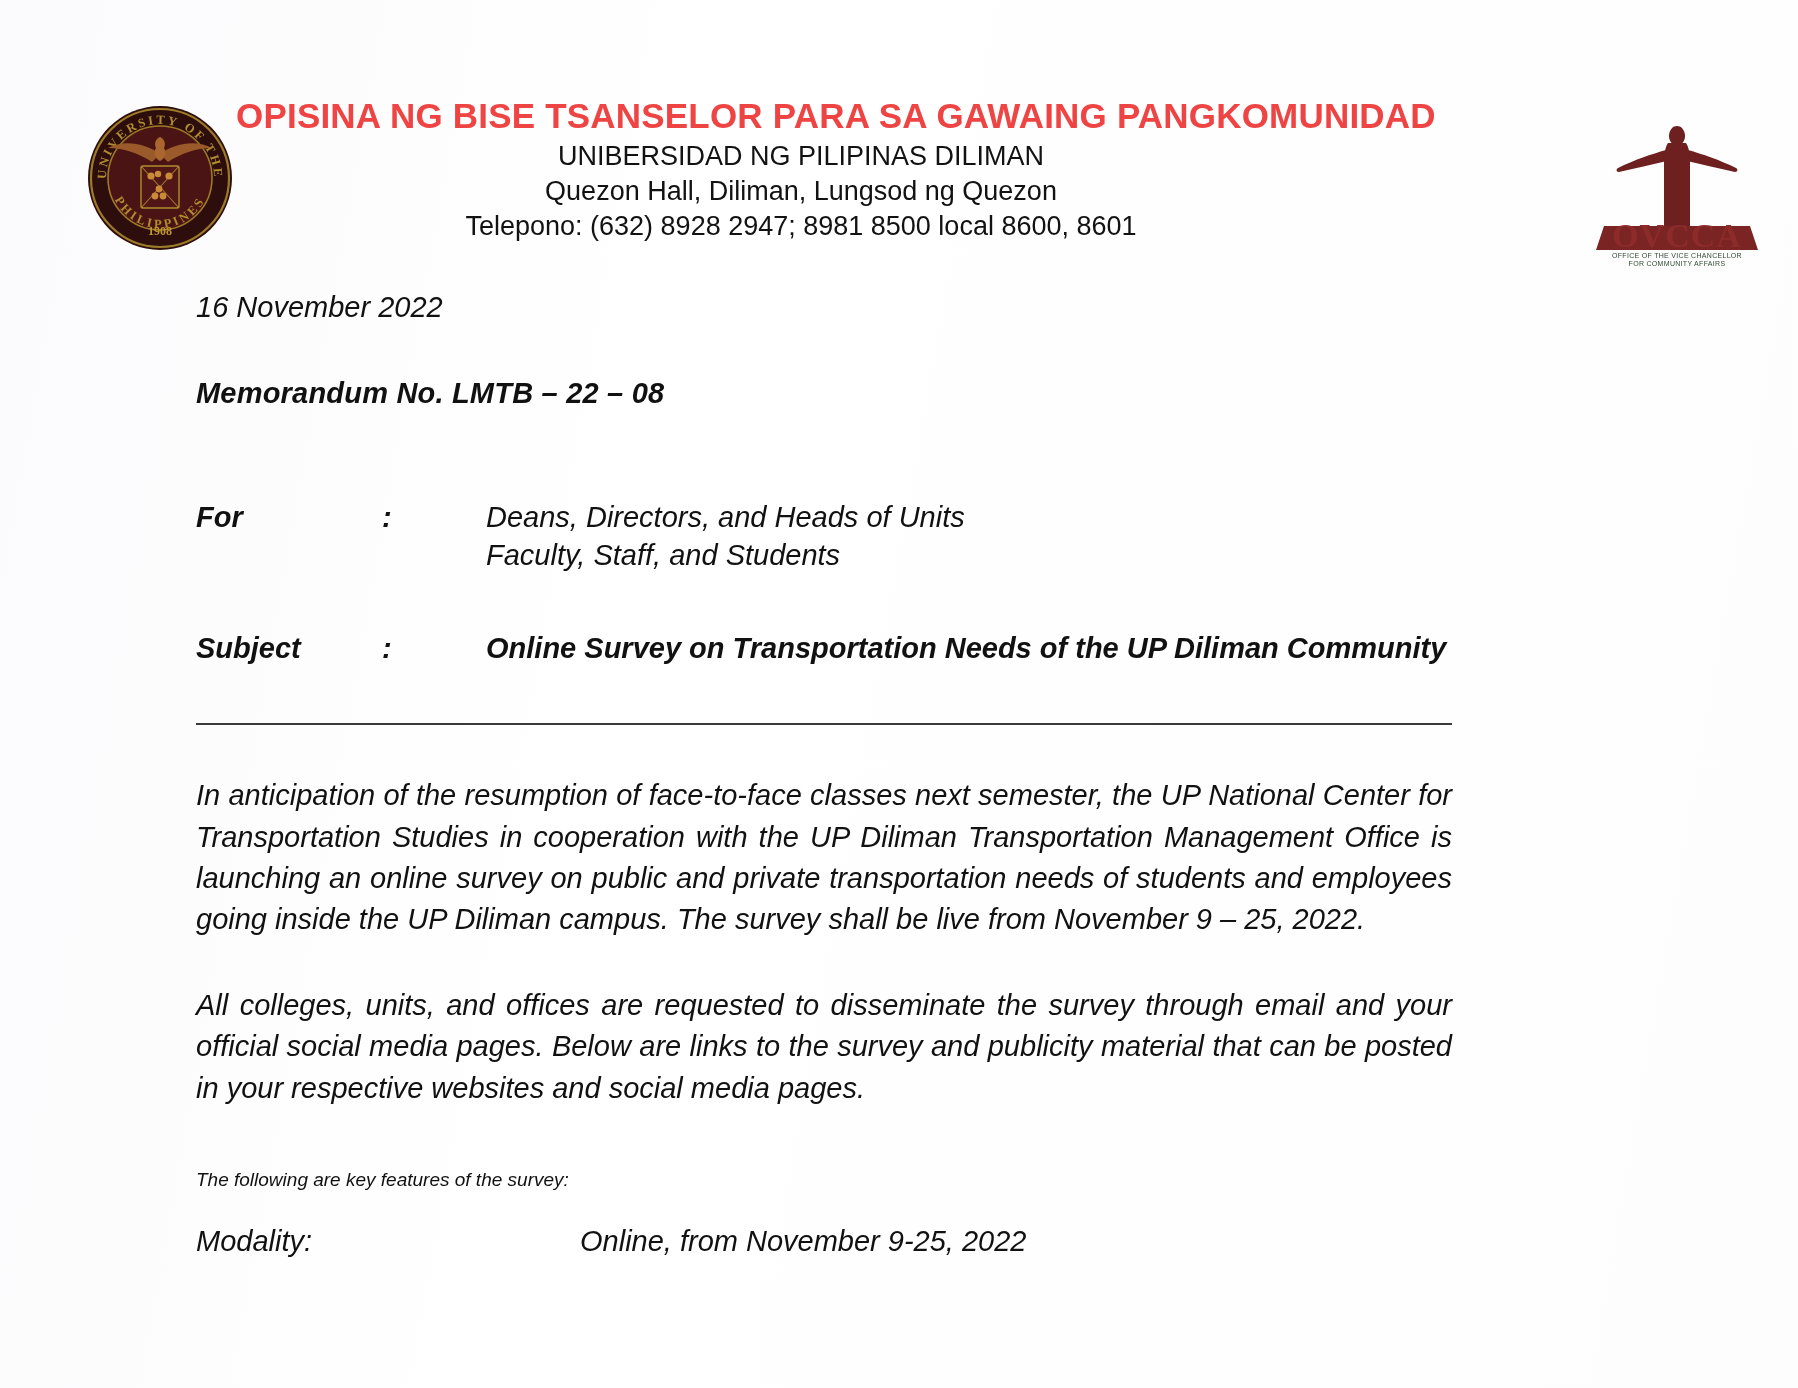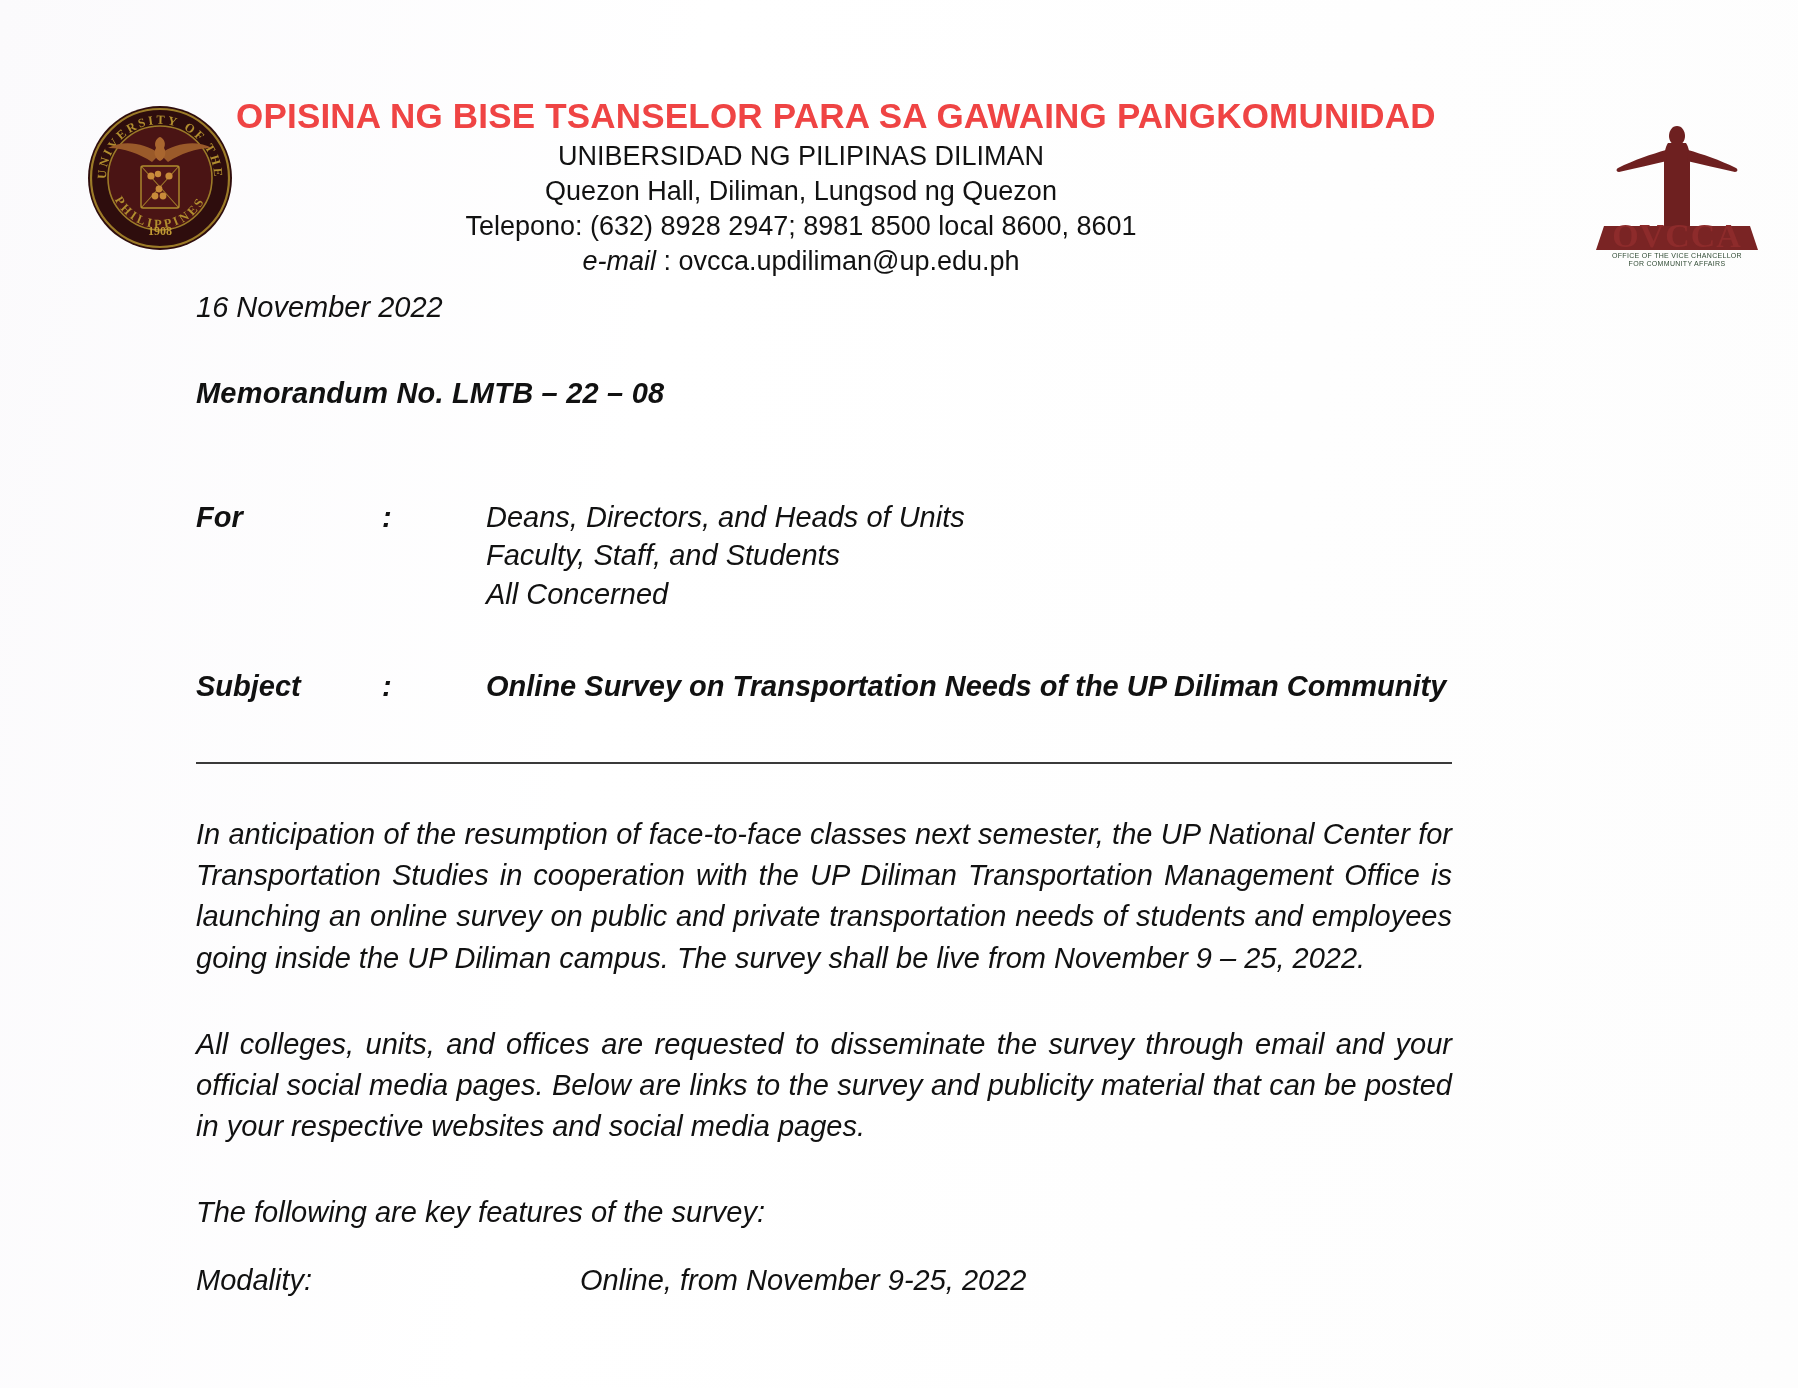--- a/index.html
+++ b/index.html
@@ -142,23 +142,23 @@
 
   .para {
     font-size: 29px;
     line-height: 1.42;
     text-align: justify;
     margin-top: 45px;
   }
   .para.first { margin-top: 50px; }
 
   .features-lead {
-    font-size: 29px;
+    font-size: 19px;
     line-height: 1.42;
-    margin-top: 45px;
+    margin-top: 58px;
   }
 
   .feature-row {
     display: flex;
     font-size: 29px;
     line-height: 1.35;
     margin-top: 28px;
   }
   .feature-key { width: 384px; flex: 0 0 384px; }
   .feature-val { flex: 1 1 auto; }
@@ -201,21 +201,20 @@
         <circle cx="77" cy="92" r="3.4" fill="#c98b3a"></circle>
         <circle cx="73" cy="85" r="3.4" fill="#c98b3a"></circle>
       </svg>
     </div>
 
     <div class="header-text">
       <div class="org-title">OPISINA NG BISE TSANSELOR PARA SA GAWAING PANGKOMUNIDAD</div>
       <div class="org-line l1">UNIBERSIDAD NG PILIPINAS DILIMAN</div>
       <div class="org-line">Quezon Hall, Diliman, Lungsod ng Quezon</div>
       <div class="org-line">Telepono: (632) 8928 2947; 8981 8500 local 8600, 8601</div>
-      <div class="email-line"><span class="email-label">e-mail</span><span> : ovcca.updiliman@up.edu.ph</span></div>
     </div>
 
     <div class="ovcca">
       <svg class="ovcca-svg" viewBox="0 0 190 170" aria-hidden="true">
 
         <g fill="#6e2020">
           <path d="M95 28 c -5 0 -8 5 -8 10 c 0 5 3 9 8 9 c 5 0 8 -4 8 -9 c 0 -5 -3 -10 -8 -10 z"></path>
           <path d="M86 45 c -3 4 -4 12 -4 20 l 0 60 c 0 9 1 16 3 20 l 20 0 c 2 -4 3 -11 3 -20 l 0 -60 c 0 -8 -1 -16 -4 -20 z"></path>
           <path d="M84 52 c -14 4 -32 10 -48 18 c -2 1 -2 4 1 4 c 18 -4 34 -8 48 -11 z"></path>
           <path d="M106 52 c 14 4 32 10 48 18 c 2 1 2 4 -1 4 c -18 -4 -34 -8 -48 -11 z"></path>
@@ -236,21 +235,20 @@
     <div class="memo-no">Memorandum No. LMTB – 22 – 08</div>
 
     <div class="field-block">
 
       <div class="field-row">
         <div class="field-label">For</div>
         <div class="field-colon">:</div>
         <div class="field-value">
           <span class="vline">Deans, Directors, and Heads of Units</span>
           <span class="vline">Faculty, Staff, and Students</span>
-          <span class="vline">All Concerned</span>
         </div>
       </div>
 
       <div class="field-row">
         <div class="field-label">Subject</div>
         <div class="field-colon">:</div>
         <div class="field-value bold">Online Survey on Transportation Needs of the UP Diliman Community</div>
       </div>
 
     </div>

